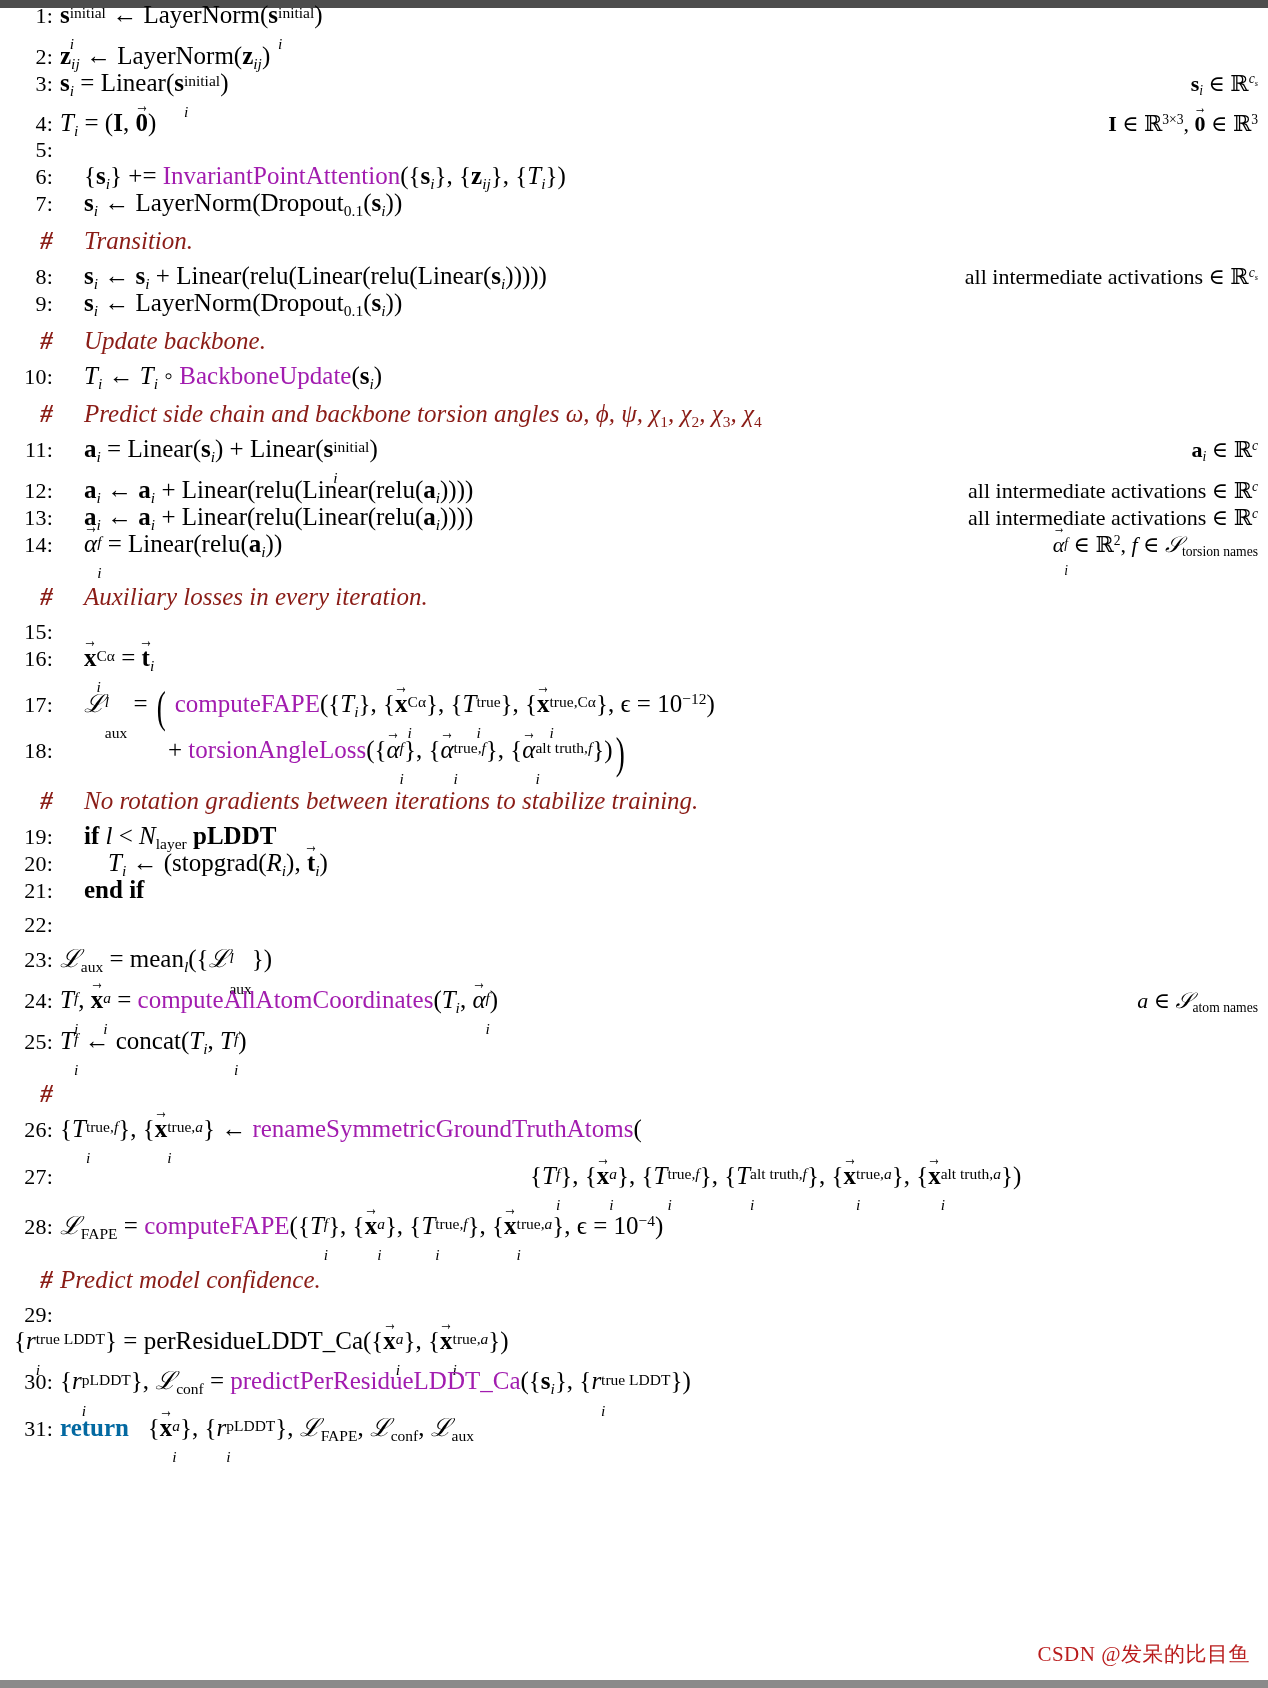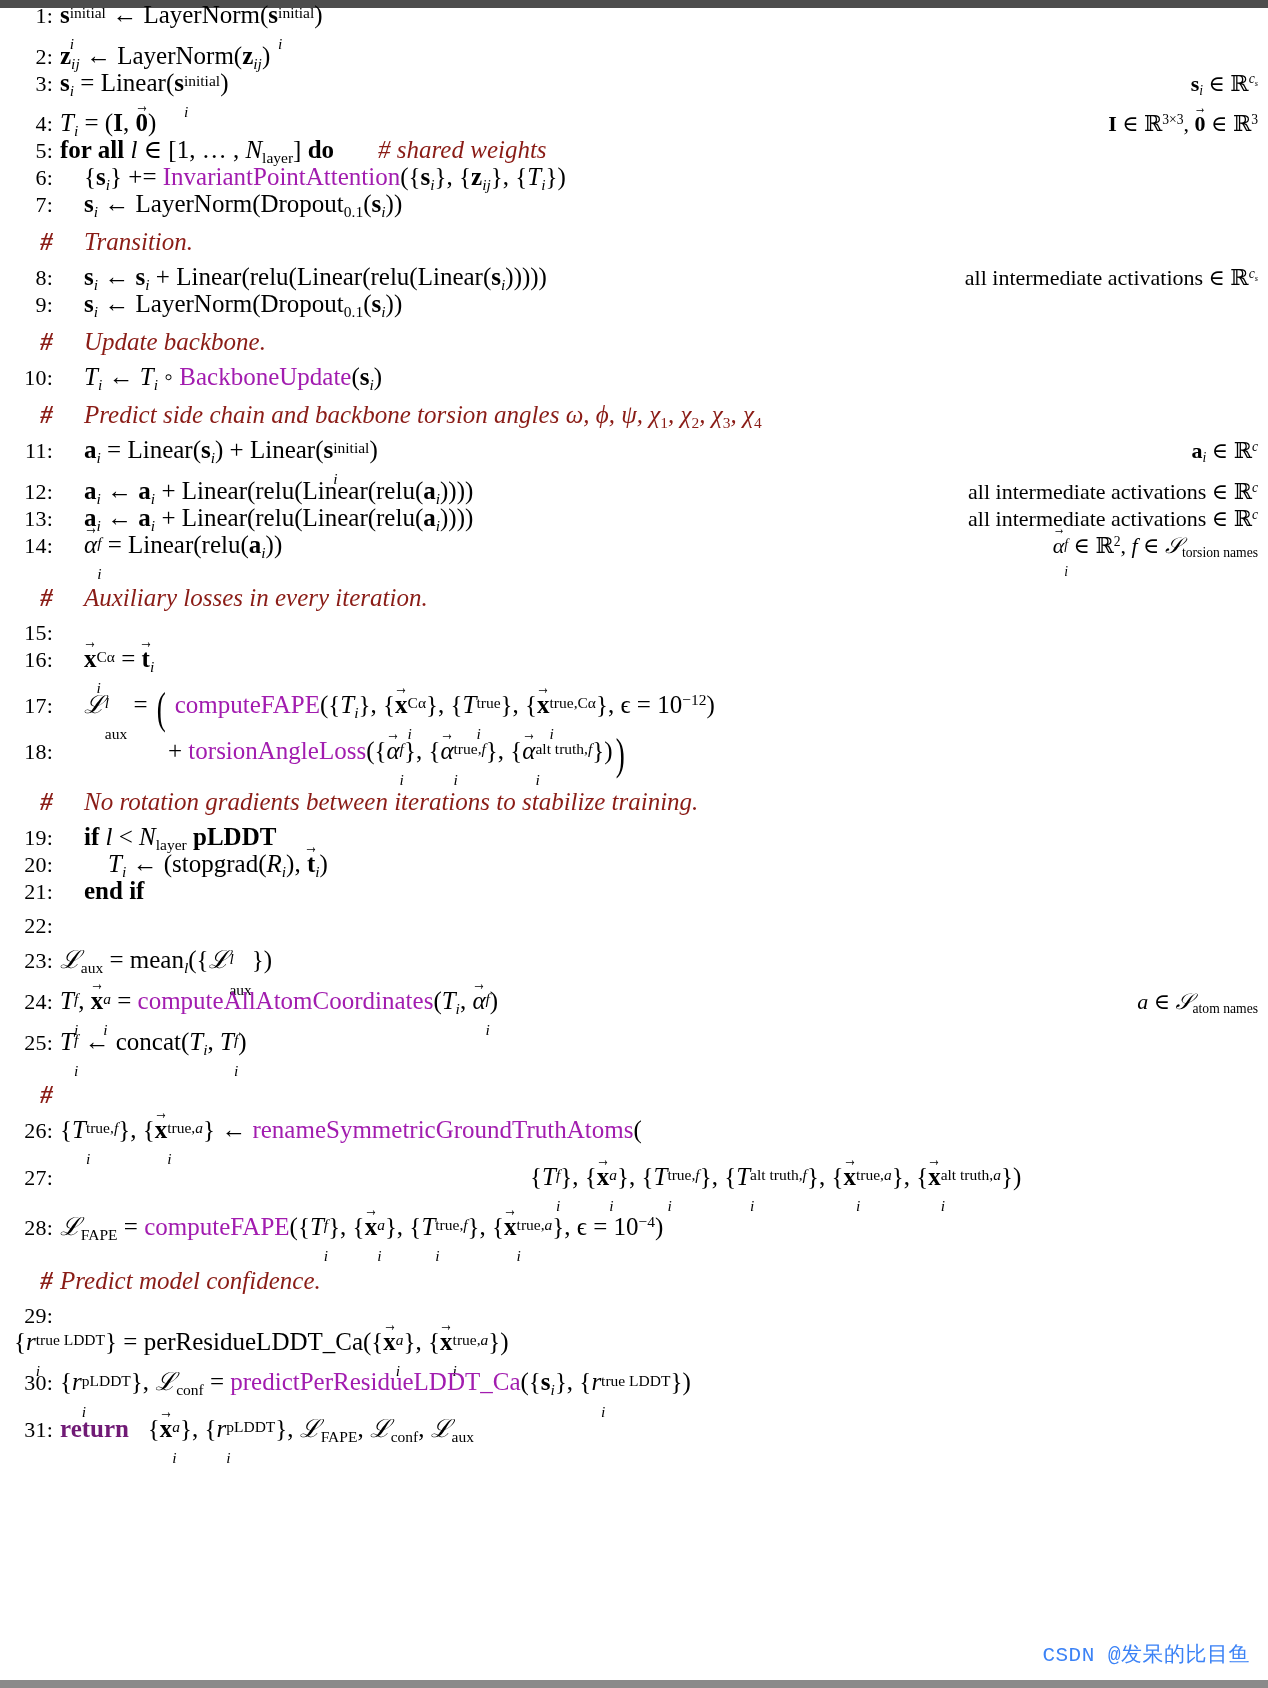--- a/index.html
+++ b/index.html
@@ -84,21 +84,21 @@
     white-space: nowrap;
   }
   .hash {
     color: #8a1c16;
     font-style: italic;
     font-weight: bold;
     font-size: 25px;
   }
   .fn { color: #a21caf; }
   .kw { font-weight: bold; }
-  .ret { color: #701a75; font-weight: bold; }
+  .ret { color: #0369a1; font-weight: bold; }
 
   
   .mi { font-style: italic; }
   .mb { font-weight: bold; font-style: normal; }
   sub, sup {
     font-size: 0.62em;
     line-height: 0;
     font-style: normal;
   }
   sub { vertical-align: -0.3em; }
@@ -133,23 +133,23 @@
     font-size: 1.75em;
     vertical-align: -0.22em;
     display: inline-block;
     transform: scaleX(0.62);
     font-weight: 300;
   }
   .watermark {
     position: absolute;
     right: 18px;
     bottom: 20px;
-    color: #3b82f6;
+    color: #b91c1c;
     font-size: 21px;
-    font-family: Liberation Mono, monospace;
+    font-family: Liberation Serif, serif;
     letter-spacing: 0.5px;
     white-space: nowrap;
   }
 </style>
 </head>
 <body>
 
 <div class="top-bar"></div>
 
 <div class="algo">
@@ -180,21 +180,20 @@
   </div>
 
   <div class="row">
     <span class="num">4:</span>
     <span class="body ind0"><span class="mi">T</span><sub class="mi">i</sub> = (<span class="mb">I</span>, <span class="vec mb">0</span>)</span>
     <span class="ann"><span class="mb">I</span> ∈ ℝ<sup>3×3</sup>, <span class="vec mb">0</span> ∈ ℝ<sup>3</sup></span>
   </div>
 
   <div class="row">
     <span class="num">5:</span>
-    <span class="body ind0"><span class="kw">for all</span> <span class="mi">l</span> ∈ [1, … , <span class="mi">N</span><sub>layer</sub>] <span class="kw">do</span><span style="display:inline-block;width:44px"></span><span class="comment"># shared weights</span></span>
   </div>
 
   <div class="row">
     <span class="num">6:</span>
     <span class="body ind1">{<span class="mb">s</span><sub class="mi">i</sub>} += <span class="fn">InvariantPointAttention</span>({<span class="mb">s</span><sub class="mi">i</sub>}, {<span class="mb">z</span><sub class="mi">ij</sub>}, {<span class="mi">T</span><sub class="mi">i</sub>})</span>
   </div>
 
   <div class="row">
     <span class="num">7:</span>
     <span class="body ind1"><span class="mb">s</span><sub class="mi">i</sub> ← LayerNorm(Dropout<sub>0.1</sub>(<span class="mb">s</span><sub class="mi">i</sub>))</span>

